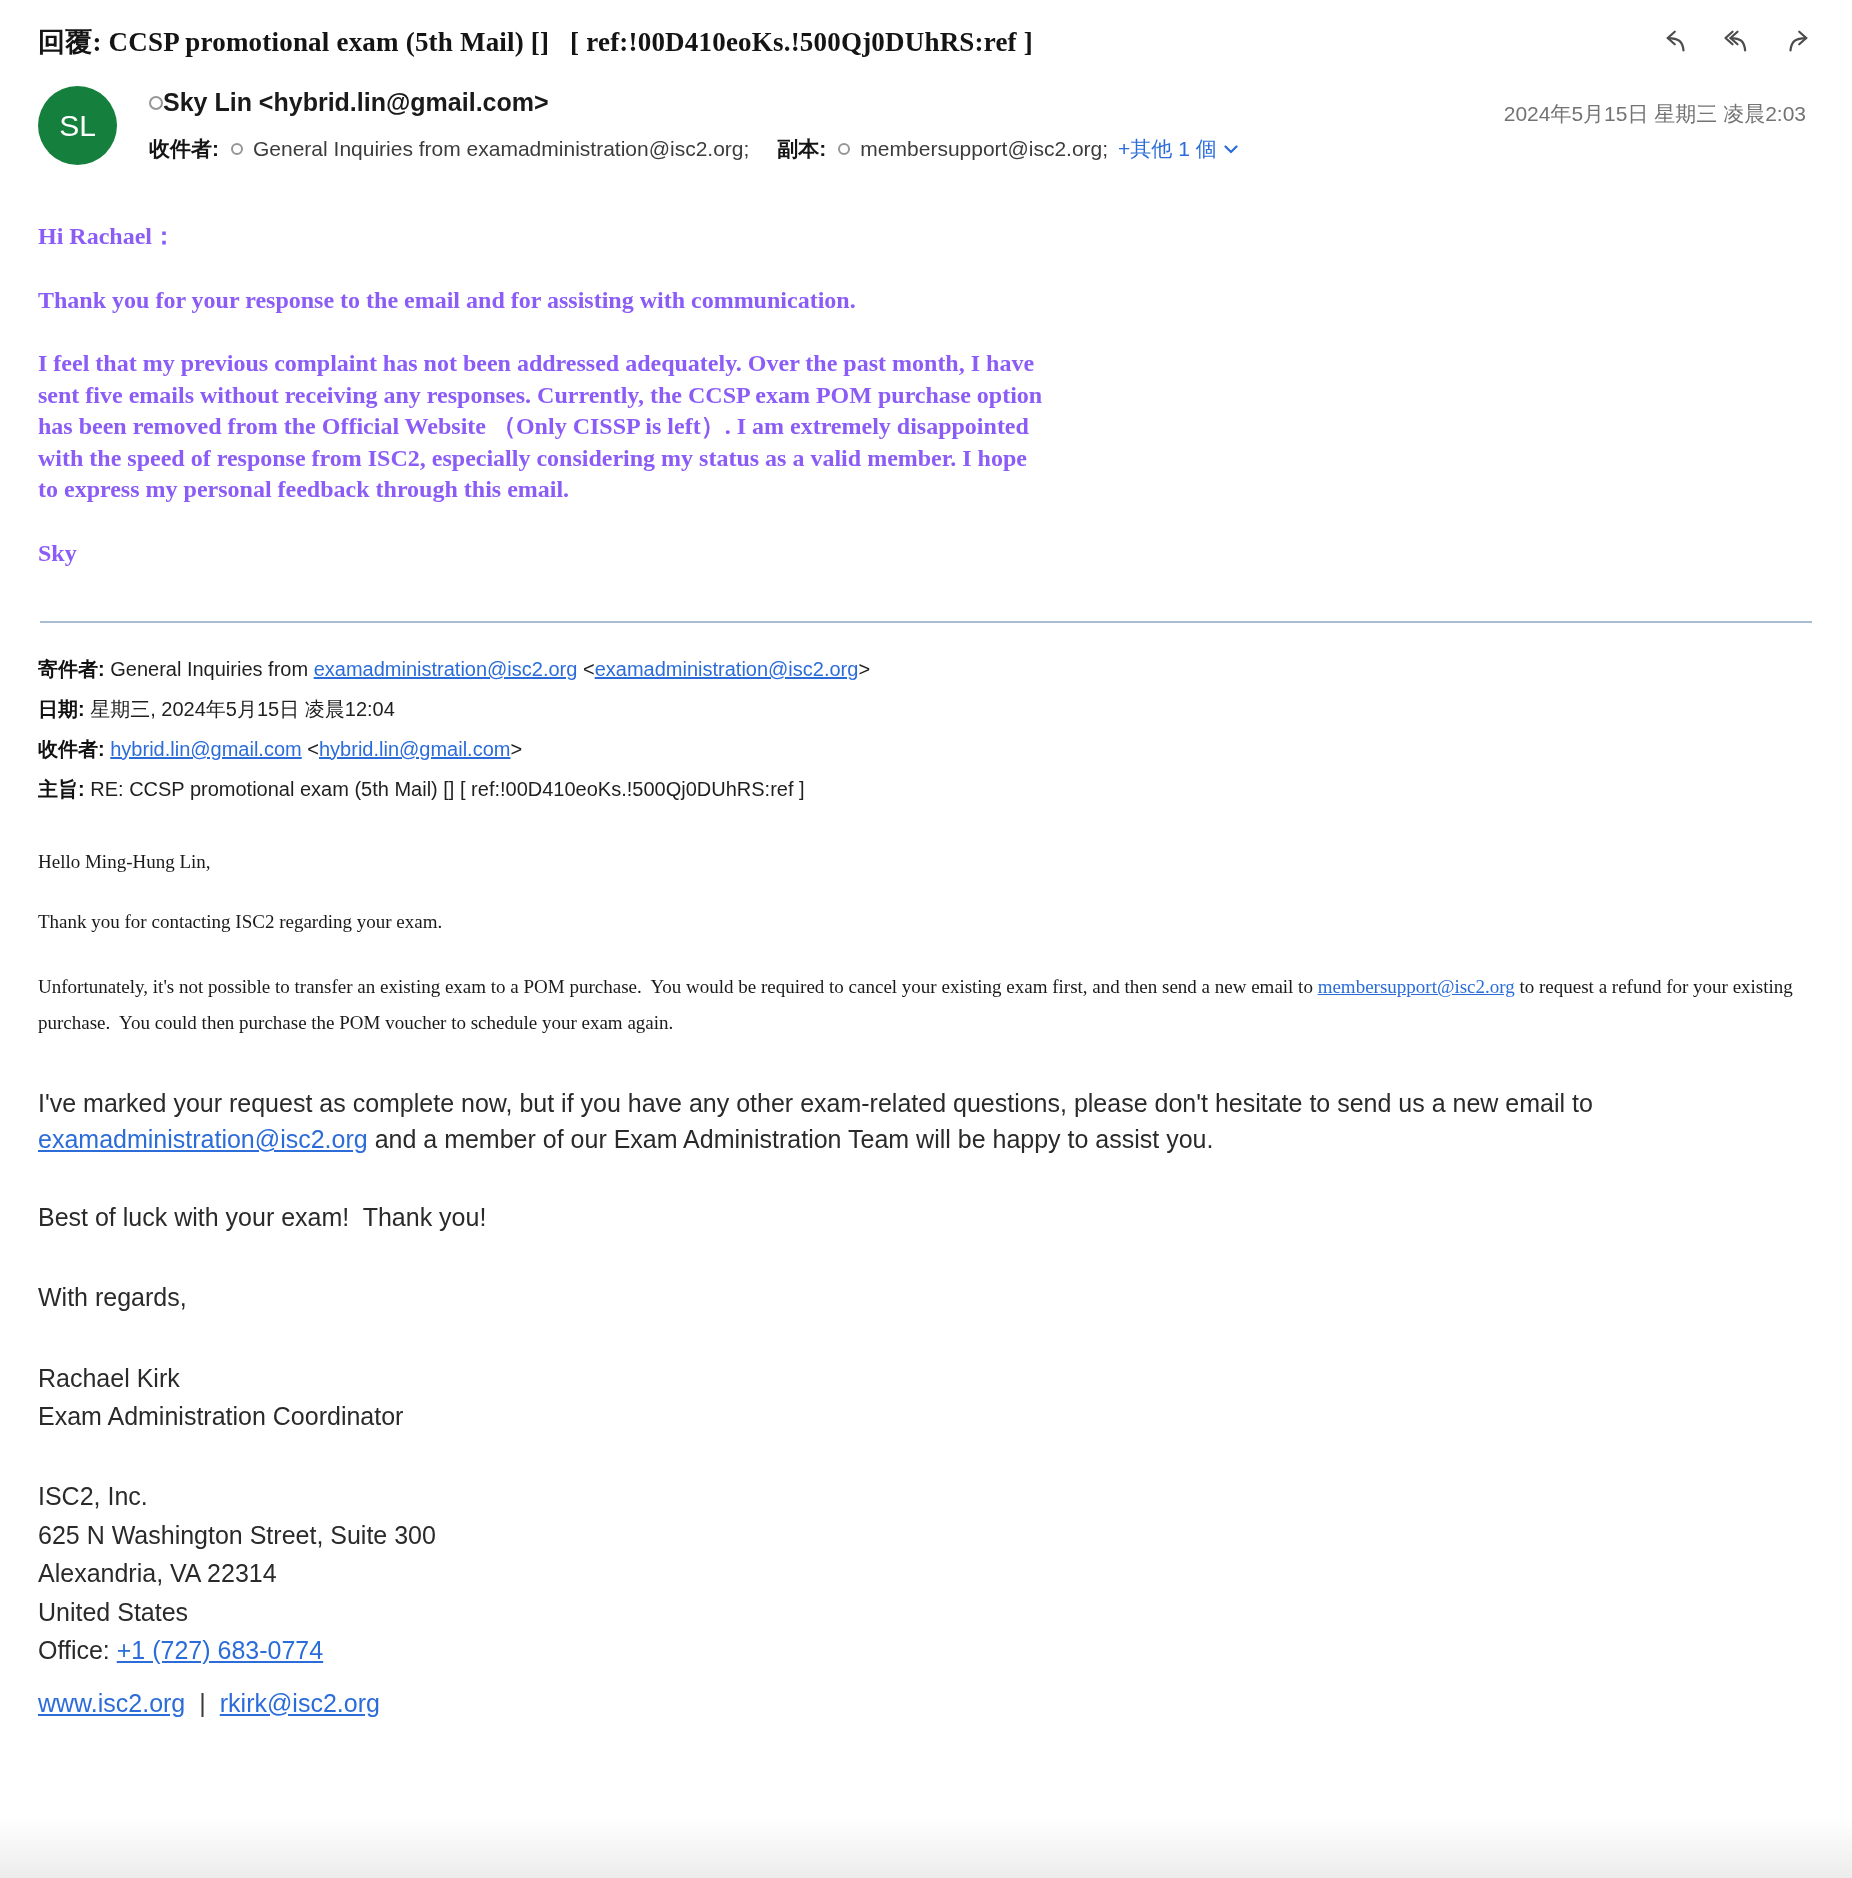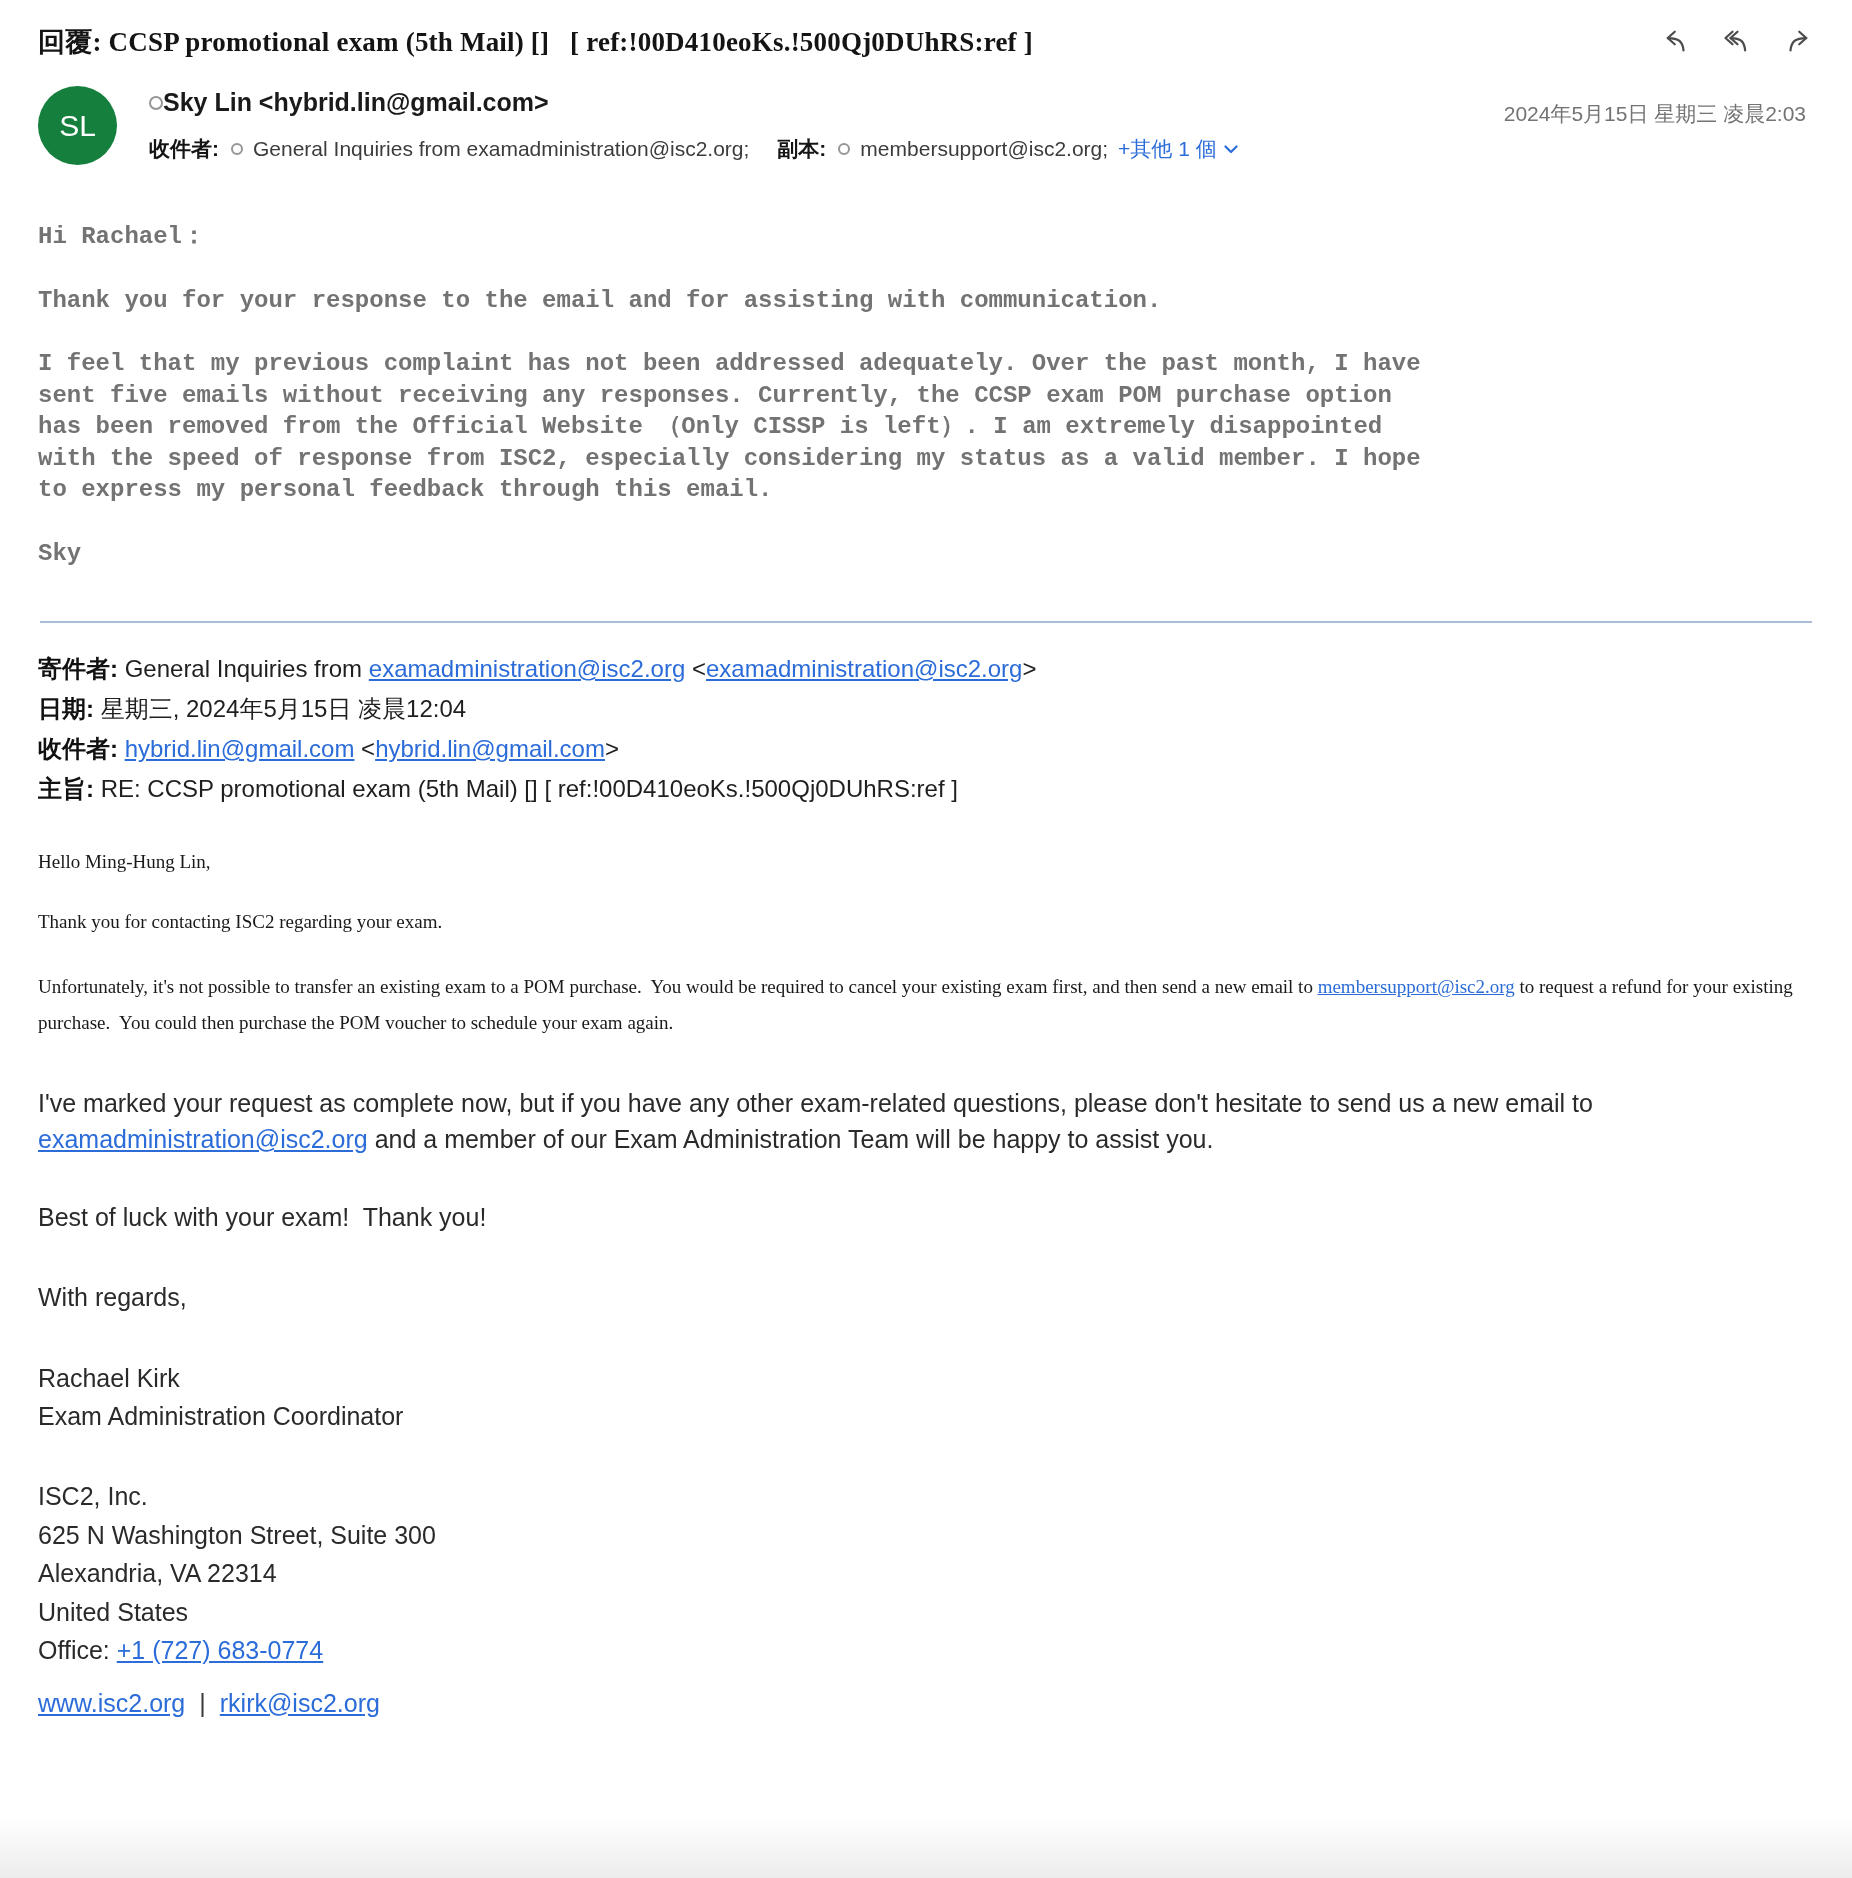--- a/index.html
+++ b/index.html
@@ -36,29 +36,29 @@
   .sender-name { font-size: 25px; font-weight: 700; color: #1a1a1a; }
   .recipients-line { margin-top: 18px; display: flex; align-items: center; gap: 10px; font-size: 21px; color: #3c3c3c; }
   .recipients-line .label { font-weight: 700; color: #141414; margin-right: 2px; }
   .recipients-line .gap { width: 8px; }
   .presence-ring.small { width: 12px; height: 12px; border-width: 2.2px; }
   .more-link { color: #2b6cd9; cursor: pointer; display: inline-flex; align-items: center; gap: 7px; }
   .more-link svg { width: 14px; height: 9px; stroke: #2b6cd9; stroke-width: 2.2; fill: none; stroke-linecap: round; stroke-linejoin: round; }
   .header-date { position: absolute; right: 8px; top: 14px; font-size: 21px; color: #737373; }
 
   
-  .mono-block { margin-top: 56px; font-family: Liberation Mono, monospace; font-weight: 600; color: #737373; font-size: 24px; line-height: 31.5px; }
+  .mono-block { margin-top: 56px; font-family: Liberation Serif, serif; font-weight: 600; color: #8b5cf6; font-size: 24px; line-height: 31.5px; }
   .mono-block .para { margin-bottom: 32px; }
   .mono-block .para:last-child { margin-bottom: 0; }
 
   
   .divider { border: none; border-top: 2px solid #a9bdd6; margin: 52px 2px 0 2px; }
 
   
-  .quoted-header { margin-top: 26px; font-size: 24px; line-height: 40px; color: #1f1f1f; }
+  .quoted-header { margin-top: 26px; font-size: 20px; line-height: 40px; color: #1f1f1f; }
   .quoted-header .label { font-weight: 700; color: #111; }
   a.link, .link { color: #2b6cd9; text-decoration: underline; cursor: pointer; }
 
   
   .serif { font-family: "Liberation Serif", serif; font-size: 19px; color: #1a1a1a; }
   .q-hello { margin-top: 42px; }
   .q-thanks { margin-top: 38px; }
   .q-refund { margin-top: 36px; line-height: 36px; max-width: 1790px; }
 
   

